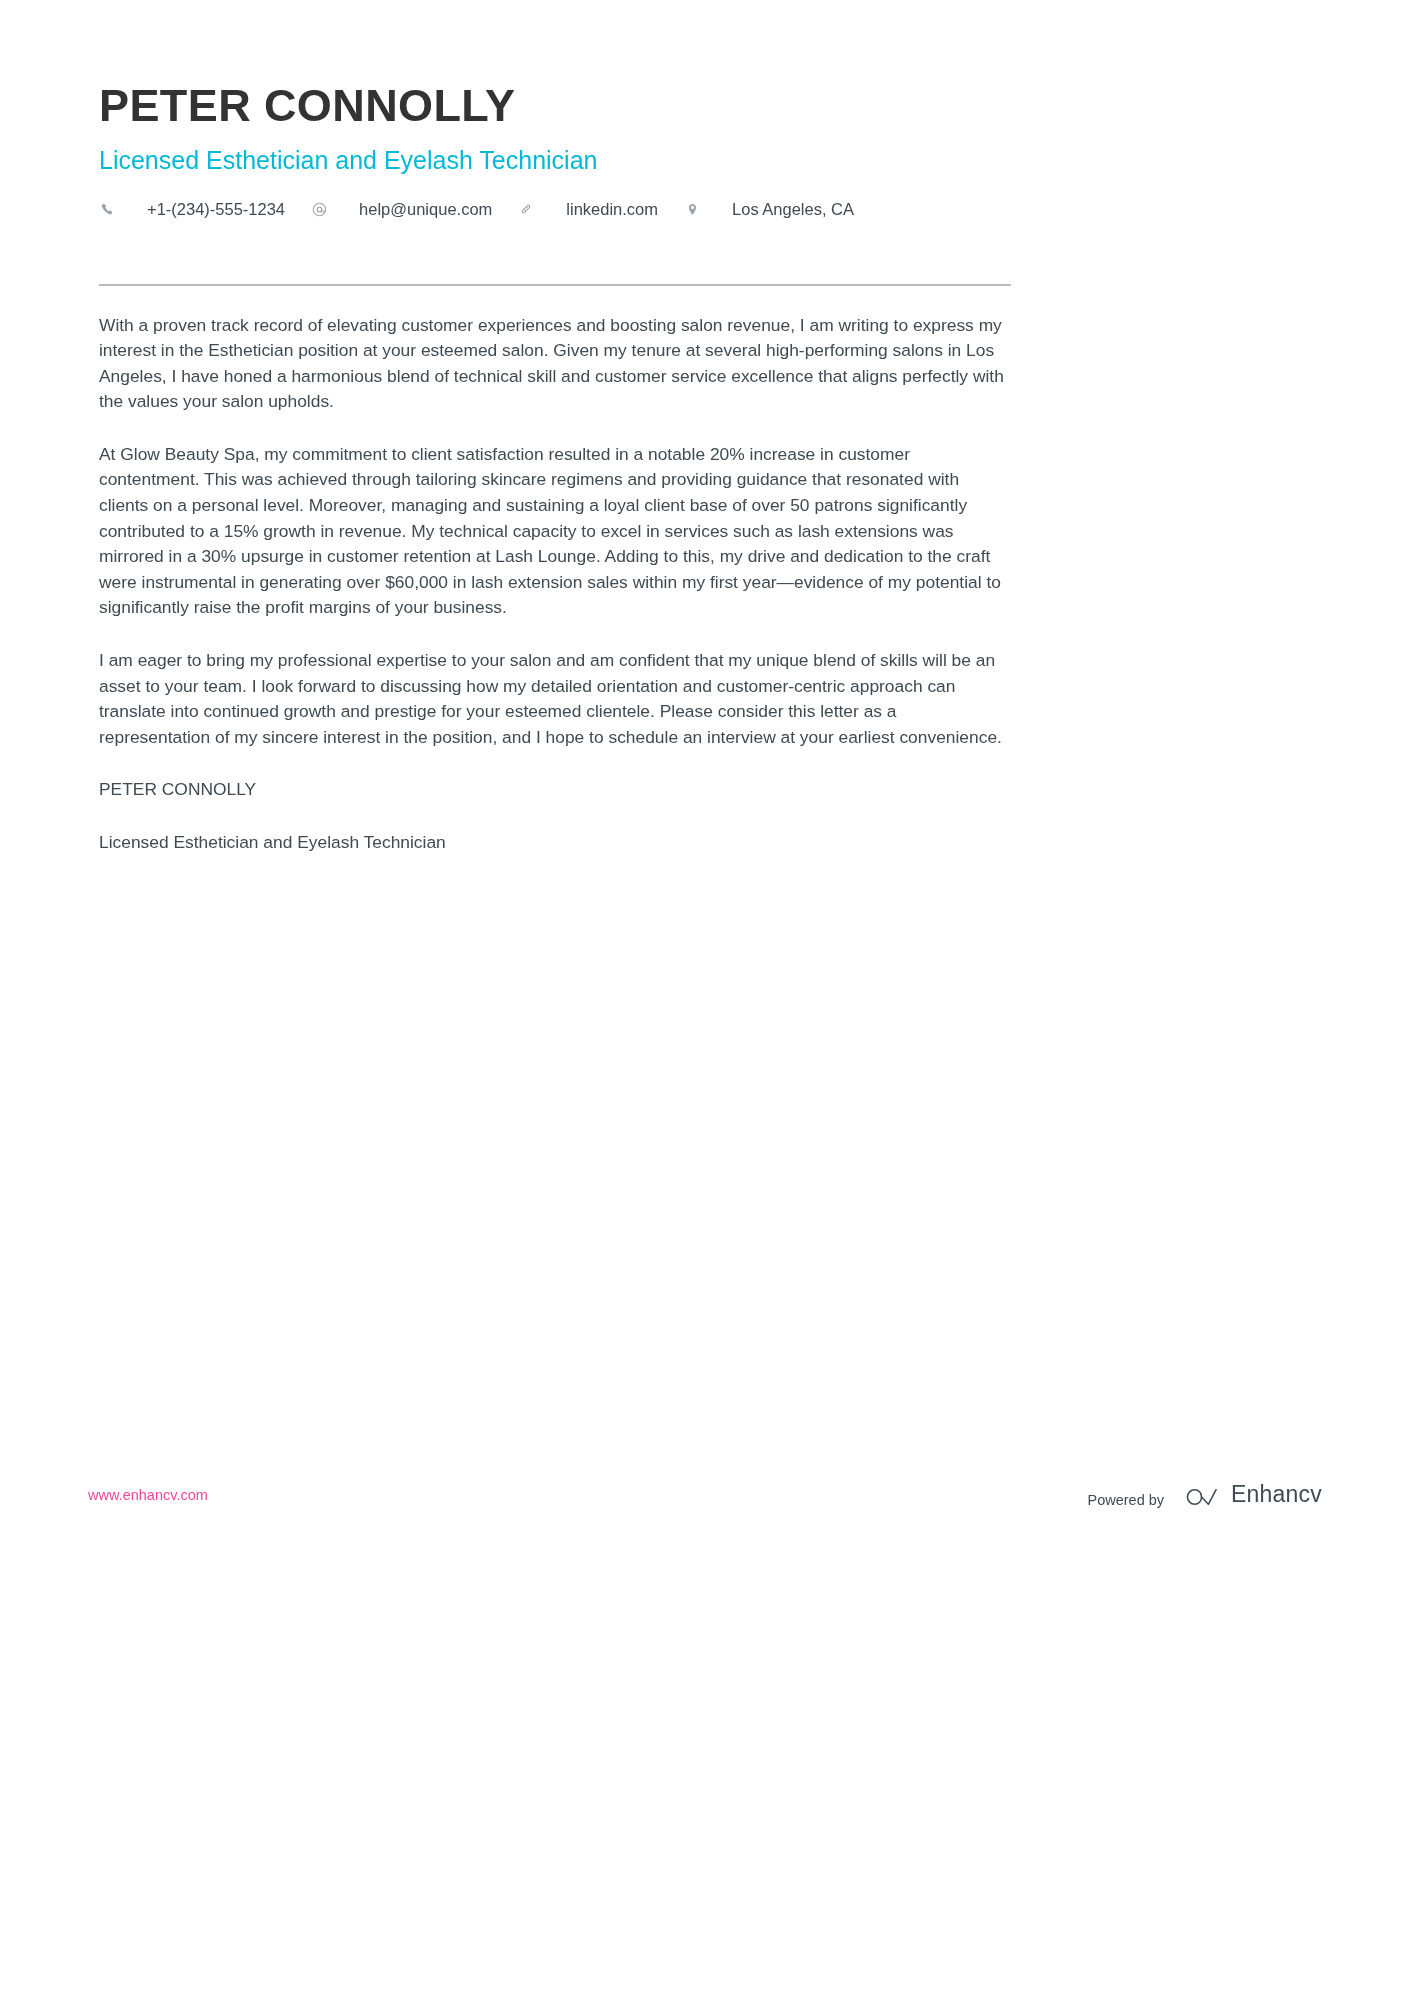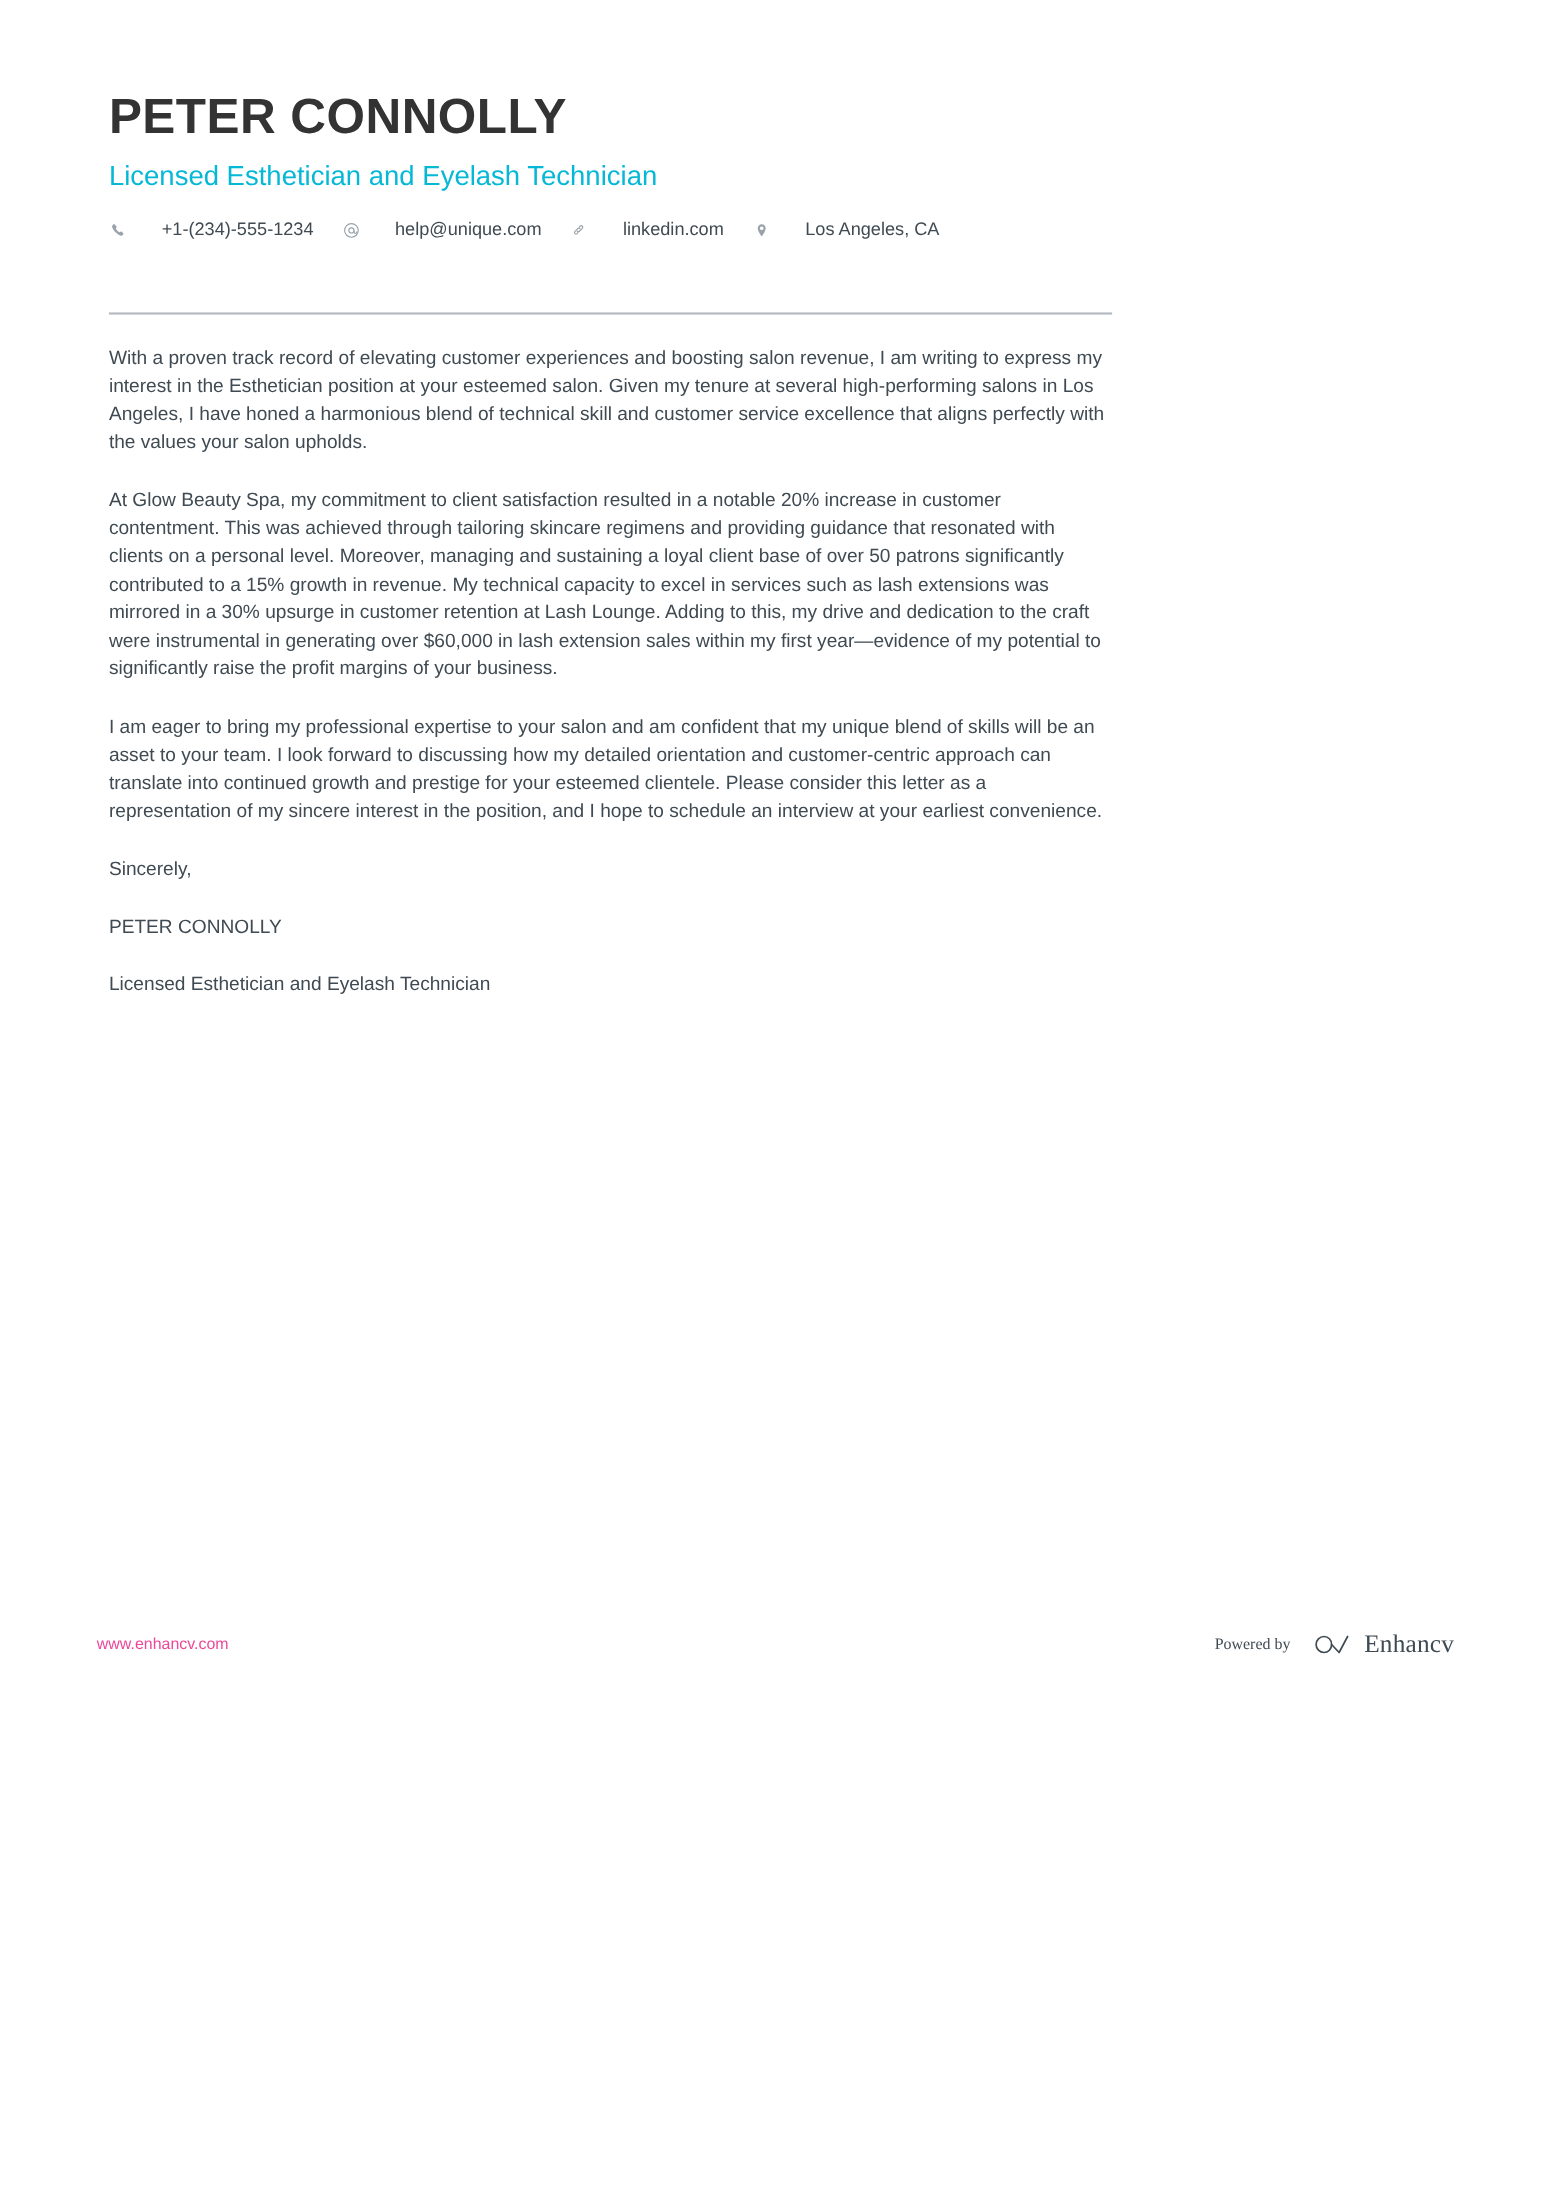--- a/index.html
+++ b/index.html
@@ -118,22 +118,21 @@
     display: flex;
     align-items: center;
     justify-content: space-between;
   }
   .footer-url {
     font-size: 14.5px;
     color: #ec4899;
   }
   .footer-brand {
     display: flex;
-    align-items: center;
-    font-family: Liberation Serif, serif;
+    align-items: flex-end;
   }
   .powered-by {
     font-size: 14.5px;
     color: #3f4a52;
     margin-right: 18px;
   }
   .brand-mark {
     margin-right: 9px;
     display: flex;
     align-items: center;
@@ -203,21 +202,20 @@
 
     <div class="section">
       <div class="section-rule"></div>
 
       <div class="letter">
         <p>With a proven track record of elevating customer experiences and boosting salon revenue, I am writing to express my interest in the Esthetician position at your esteemed salon. Given my tenure at several high-performing salons in Los Angeles, I have honed a harmonious blend of technical skill and customer service excellence that aligns perfectly with the values your salon upholds.</p>
         <p>At Glow Beauty Spa, my commitment to client satisfaction resulted in a notable 20% increase in customer contentment. This was achieved through tailoring skincare regimens and providing guidance that resonated with clients on a personal level. Moreover, managing and sustaining a loyal client base of over 50 patrons significantly contributed to a 15% growth in revenue. My technical capacity to excel in services such as lash extensions was mirrored in a 30% upsurge in customer retention at Lash Lounge. Adding to this, my drive and dedication to the craft were instrumental in generating over $60,000 in lash extension sales within my first year—evidence of my potential to significantly raise the profit margins of your business.</p>
         <p>I am eager to bring my professional expertise to your salon and am confident that my unique blend of skills will be an asset to your team. I look forward to discussing how my detailed orientation and customer-centric approach can translate into continued growth and prestige for your esteemed clientele. Please consider this letter as a representation of my sincere interest in the position, and I hope to schedule an interview at your earliest convenience.</p>
 
         <div class="signoff-block">
-          <p>Sincerely,</p>
           <p>PETER CONNOLLY</p>
           <p>Licensed Esthetician and Eyelash Technician</p>
         </div>
       </div>
     </div>
 
   </div>
 
   <div class="footer">
     <div class="footer-url">www.enhancv.com</div>

